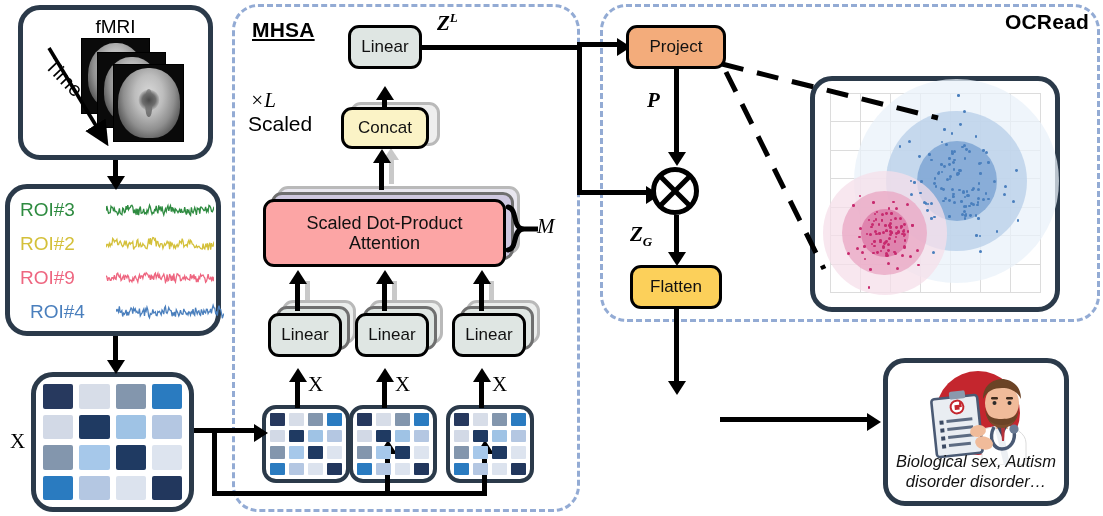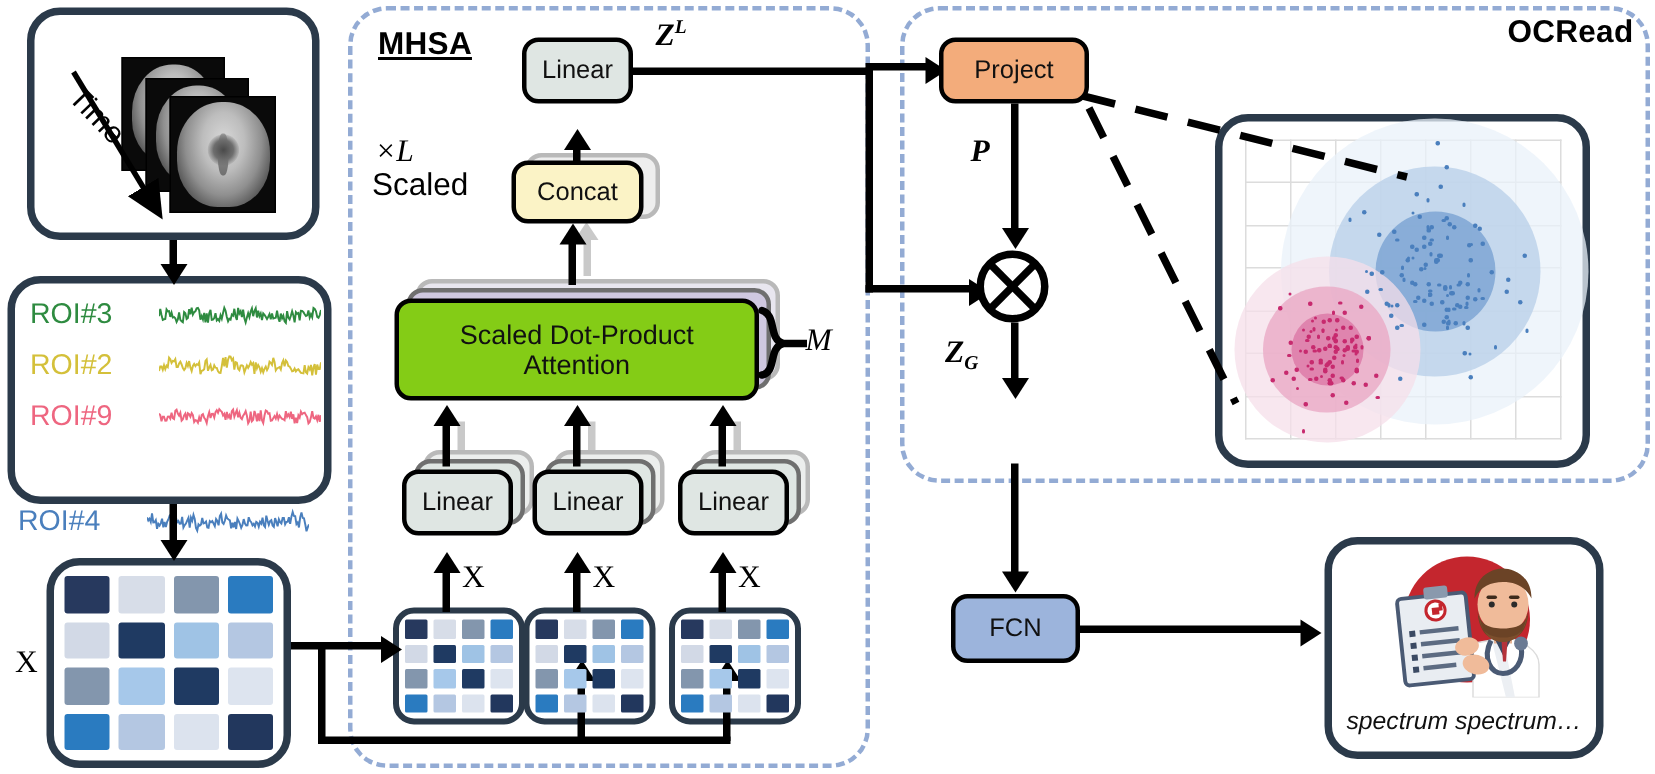--- a/index.html
+++ b/index.html
@@ -47,21 +47,21 @@
     border-radius: 11px;
     display: flex; align-items: center; justify-content: center;
     text-align: center;
     font-size: 17px;
     color: #111;
     line-height: 1.12;
     z-index: 6;
   }
   .node.linear { background: #dfe6e3; }
   .node.concat { background: #fbf3c6; }
-  .node.attn   { background: #84cc16; font-size: 18px; align-items: center; }
+  .node.attn   { background: #fca5a5; font-size: 18px; align-items: center; }
   .node.project{ background: #f3ac7b; }
   .node.flatten{ background: #fcd05a; }
   .node.fcn    { background: #9cb4dc; }
 
   
   .stack {
     position: absolute;
     border: 3.5px solid #8c8c8c;
     border-radius: 11px;
     z-index: 3;
@@ -179,20 +179,21 @@
 
 <div id="stage">
 
   <div class="dashbox" style="left:232px; top:4px; width:348px; height:508px;"></div>
   <div class="dashbox" style="left:600px; top:4px; width:500px; height:318px;"></div>
 
   <div class="module-title" style="left:252px; top:18px;text-decoration:underline;">MHSA</div>
   <div class="module-title" style="right:14px; top:10px;">OCRead</div>
 
   <div class="hardbox" style="left:18px; top:5px; width:195px; height:155px;">
+    <div id="fmri-title">fMRI</div>
 
     <div class="slice" style="left:58px; top:28px; width:69px; height:76px;">
       <div class="brain" style="width:56px;height:66px;"></div>
     </div>
     <div class="slice" style="left:74px; top:42px; width:69px; height:76px;">
       <div class="brain" style="width:56px;height:66px;"></div>
     </div>
     <div class="slice" style="left:90px; top:54px; width:71px; height:78px;">
       <div class="brain" style="width:62px;height:70px;"></div>
     </div>
@@ -223,21 +224,21 @@
       <svg class="roi-wave" width="108" height="30" viewBox="0 0 108 30">
           <path d="M0.00,18.27 L0.84,15.29 L1.67,15.30 L2.51,17.52 L3.35,14.43 L4.19,17.14 L5.02,14.82 L5.86,15.75 L6.70,9.43 L7.53,10.52 L8.37,12.98 L9.21,11.56 L10.05,11.86 L10.88,10.44 L11.72,15.69 L12.56,15.64 L13.40,13.27 L14.23,12.12 L15.07,13.99 L15.91,16.39 L16.74,17.63 L17.58,16.50 L18.42,12.95 L19.26,15.05 L20.09,11.74 L20.93,16.07 L21.77,18.37 L22.60,14.98 L23.44,13.60 L24.28,15.12 L25.12,13.82 L25.95,14.24 L26.79,12.61 L27.63,20.51 L28.47,18.17 L29.30,17.89 L30.14,17.10 L30.98,11.58 L31.81,10.57 L32.65,18.18 L33.49,15.93 L34.33,14.27 L35.16,17.85 L36.00,17.35 L36.84,14.58 L37.67,16.09 L38.51,16.22 L39.35,18.56 L40.19,19.51 L41.02,19.65 L41.86,15.08 L42.70,9.66 L43.53,15.27 L44.37,9.07 L45.21,16.04 L46.05,10.71 L46.88,8.59 L47.72,8.78 L48.56,11.15 L49.40,10.05 L50.23,17.37 L51.07,12.38 L51.91,12.76 L52.74,16.82 L53.58,17.80 L54.42,14.72 L55.26,14.56 L56.09,15.03 L56.93,19.30 L57.77,16.94 L58.60,14.58 L59.44,16.22 L60.28,14.69 L61.12,12.41 L61.95,14.13 L62.79,13.08 L63.63,20.18 L64.47,12.61 L65.30,16.50 L66.14,14.31 L66.98,15.87 L67.81,18.83 L68.65,16.39 L69.49,19.21 L70.33,16.87 L71.16,15.43 L72.00,17.73 L72.84,16.05 L73.67,12.11 L74.51,12.93 L75.35,14.23 L76.19,9.58 L77.02,12.26 L77.86,17.91 L78.70,16.68 L79.53,16.16 L80.37,15.70 L81.21,17.34 L82.05,13.04 L82.88,11.23 L83.72,15.26 L84.56,11.30 L85.40,12.29 L86.23,15.06 L87.07,15.33 L87.91,16.79 L88.74,18.59 L89.58,18.32 L90.42,16.64 L91.26,18.55 L92.09,17.58 L92.93,17.21 L93.77,18.40 L94.60,19.54 L95.44,19.77 L96.28,19.90 L97.12,14.49 L97.95,19.17 L98.79,20.03 L99.63,15.78 L100.47,17.25 L101.30,14.26 L102.14,21.20 L102.98,15.88 L103.81,13.76 L104.65,20.76 L105.49,14.06 L106.33,17.06 L107.16,17.05 L108.00,12.54 " fill="none" stroke="#d4c03a" stroke-width="1.3"></path>
         </svg>
     </div>
     <div class="roi-row" style="left:10px; top:74px;">
       <div class="roi-name" style="color:#ee6680;">ROI#9</div>
       <svg class="roi-wave" width="108" height="30" viewBox="0 0 108 30">
           <path d="M0.00,12.67 L0.84,13.83 L1.67,17.83 L2.51,14.84 L3.35,14.82 L4.19,17.45 L5.02,17.41 L5.86,14.72 L6.70,14.68 L7.53,16.08 L8.37,12.16 L9.21,15.84 L10.05,16.40 L10.88,10.90 L11.72,10.13 L12.56,12.72 L13.40,14.10 L14.23,12.17 L15.07,17.43 L15.91,16.47 L16.74,13.98 L17.58,12.73 L18.42,16.99 L19.26,12.48 L20.09,13.16 L20.93,14.82 L21.77,12.40 L22.60,13.78 L23.44,18.36 L24.28,17.08 L25.12,17.36 L25.95,18.80 L26.79,15.27 L27.63,18.05 L28.47,13.77 L29.30,13.11 L30.14,15.50 L30.98,16.70 L31.81,18.97 L32.65,14.45 L33.49,11.72 L34.33,15.71 L35.16,12.90 L36.00,12.84 L36.84,15.35 L37.67,11.81 L38.51,10.52 L39.35,12.18 L40.19,9.77 L41.02,10.75 L41.86,11.54 L42.70,13.99 L43.53,12.88 L44.37,16.83 L45.21,11.64 L46.05,15.26 L46.88,13.75 L47.72,16.73 L48.56,11.18 L49.40,10.12 L50.23,14.84 L51.07,12.43 L51.91,10.41 L52.74,15.17 L53.58,12.21 L54.42,15.57 L55.26,16.43 L56.09,14.14 L56.93,12.95 L57.77,11.13 L58.60,14.20 L59.44,19.23 L60.28,17.69 L61.12,11.46 L61.95,17.82 L62.79,16.87 L63.63,11.00 L64.47,13.45 L65.30,17.89 L66.14,12.63 L66.98,17.72 L67.81,10.52 L68.65,17.21 L69.49,19.07 L70.33,14.00 L71.16,10.64 L72.00,11.13 L72.84,12.78 L73.67,12.47 L74.51,17.58 L75.35,17.34 L76.19,15.74 L77.02,14.33 L77.86,16.05 L78.70,13.07 L79.53,16.37 L80.37,14.08 L81.21,15.23 L82.05,16.29 L82.88,16.45 L83.72,17.10 L84.56,11.16 L85.40,14.84 L86.23,13.24 L87.07,14.99 L87.91,11.47 L88.74,16.25 L89.58,13.24 L90.42,19.22 L91.26,15.54 L92.09,19.04 L92.93,13.95 L93.77,15.39 L94.60,11.43 L95.44,13.17 L96.28,12.39 L97.12,12.07 L97.95,13.74 L98.79,15.11 L99.63,19.28 L100.47,18.30 L101.30,15.22 L102.14,11.05 L102.98,15.57 L103.81,16.05 L104.65,14.61 L105.49,17.12 L106.33,13.54 L107.16,18.18 L108.00,13.76 " fill="none" stroke="#ee6680" stroke-width="1.3"></path>
         </svg>
     </div>
-    <div class="roi-row" style="left:2px; top:108px;margin-top:36px;">
+    <div class="roi-row" style="left:20px; top:108px;">
       <div class="roi-name" style="color:#4a7fbd;">ROI#4</div>
       <svg class="roi-wave" width="108" height="30" viewBox="0 0 108 30">
           <path d="M0.00,11.95 L0.84,13.96 L1.67,12.84 L2.51,15.02 L3.35,9.25 L4.19,15.27 L5.02,15.19 L5.86,13.74 L6.70,19.51 L7.53,16.22 L8.37,17.37 L9.21,15.74 L10.05,12.84 L10.88,18.56 L11.72,14.95 L12.56,18.38 L13.40,14.95 L14.23,13.32 L15.07,10.85 L15.91,11.73 L16.74,16.73 L17.58,11.23 L18.42,13.49 L19.26,11.91 L20.09,15.20 L20.93,14.33 L21.77,16.16 L22.60,16.08 L23.44,11.56 L24.28,18.72 L25.12,17.09 L25.95,16.05 L26.79,14.03 L27.63,12.22 L28.47,18.82 L29.30,12.07 L30.14,14.12 L30.98,10.27 L31.81,12.94 L32.65,19.00 L33.49,20.76 L34.33,16.56 L35.16,17.39 L36.00,16.60 L36.84,12.27 L37.67,15.92 L38.51,15.59 L39.35,14.72 L40.19,18.58 L41.02,18.79 L41.86,14.40 L42.70,15.17 L43.53,14.36 L44.37,15.99 L45.21,17.76 L46.05,13.02 L46.88,14.28 L47.72,17.18 L48.56,11.04 L49.40,9.45 L50.23,15.37 L51.07,16.29 L51.91,14.17 L52.74,10.62 L53.58,12.68 L54.42,13.35 L55.26,13.88 L56.09,19.26 L56.93,15.46 L57.77,18.59 L58.60,14.99 L59.44,19.65 L60.28,12.70 L61.12,14.41 L61.95,16.32 L62.79,18.86 L63.63,16.93 L64.47,13.08 L65.30,16.06 L66.14,17.30 L66.98,17.18 L67.81,11.85 L68.65,14.21 L69.49,15.11 L70.33,17.23 L71.16,16.24 L72.00,17.98 L72.84,14.89 L73.67,15.49 L74.51,18.17 L75.35,14.91 L76.19,16.13 L77.02,12.15 L77.86,17.16 L78.70,18.25 L79.53,10.76 L80.37,14.15 L81.21,16.90 L82.05,14.47 L82.88,13.82 L83.72,17.35 L84.56,18.25 L85.40,12.43 L86.23,14.86 L87.07,17.82 L87.91,13.26 L88.74,15.15 L89.58,16.01 L90.42,12.28 L91.26,12.32 L92.09,16.55 L92.93,14.90 L93.77,14.87 L94.60,11.81 L95.44,16.28 L96.28,11.43 L97.12,8.37 L97.95,10.99 L98.79,11.14 L99.63,16.37 L100.47,15.25 L101.30,18.60 L102.14,11.74 L102.98,8.59 L103.81,12.23 L104.65,12.45 L105.49,16.46 L106.33,21.18 L107.16,18.58 L108.00,16.61 " fill="none" stroke="#4a7fbd" stroke-width="1.3"></path>
         </svg>
     </div>
   </div>
 
   <div class="ln v" style="left:113px; top:336px; height:26px;"></div>
   <div class="ahead down" style="left:106.5px; top:360px;"></div>
 
@@ -415,25 +416,25 @@
     <i style="transform:translate(-50%,-50%) rotate(45deg);"></i>
     <i style="transform:translate(-50%,-50%) rotate(-45deg);"></i>
   </div>
 
   <div class="math" style="left:630px; top:222px;">
     <span>Z</span><sub>G</sub>
   </div>
   <div class="ln v" style="left:674px; top:215px; height:42px;"></div>
   <div class="ahead down" style="left:667.5px; top:252px;"></div>
 
+  <div class="node flatten" style="left:630px; top:265px; width:92px; height:44px;">Flatten</div>
 
   <div class="ln v" style="left:674px; top:309px; height:76px;"></div>
   <div class="ahead down" style="left:667.5px; top:381px;"></div>
 
-  <div class="node fcn" style="left:634px; top:396px; width:86px; height:46px;">FCN</div>
 
   <div class="ln h" style="left:720px; top:417px; width:152px;"></div>
   <div class="ahead right" style="left:867px; top:412.5px;"></div>
 
   <svg class="leader" width="420" height="300" style="left:700px; top:20px;">
     <line x1="22" y1="44" x2="238" y2="98" stroke="#000" stroke-width="5" stroke-dasharray="22 14" stroke-linecap="butt"></line>
     <line x1="26" y1="52" x2="124" y2="249" stroke="#000" stroke-width="5" stroke-dasharray="22 14" stroke-linecap="butt"></line>
   </svg>
 
   <div class="hardbox" style="left:810px; top:76px; width:250px; height:236px;"></div>
@@ -709,17 +710,18 @@
           <rect x="25" y="66" width="26" height="3" fill="#5c6b82"></rect>
         <rect x="18" y="74" width="4" height="4" fill="#3b4a63"></rect>
           <rect x="25" y="74" width="22" height="3" fill="#5c6b82"></rect>
       </g>
 
       <ellipse cx="56" cy="62" rx="8" ry="6" fill="#f0bb9a" transform="rotate(-12 56 62)"></ellipse>
       <ellipse cx="62" cy="74" rx="9" ry="6.5" fill="#f0bb9a" transform="rotate(14 62 74)"></ellipse>
     </svg>
 
     <div id="out-text">
-      <div>spectrum spectrum…</div>
+      <div>Biological sex, Autism</div>
+      <div>disorder disorder…</div>
     </div>
   </div>
 
 </div>
 
 </body></html>

